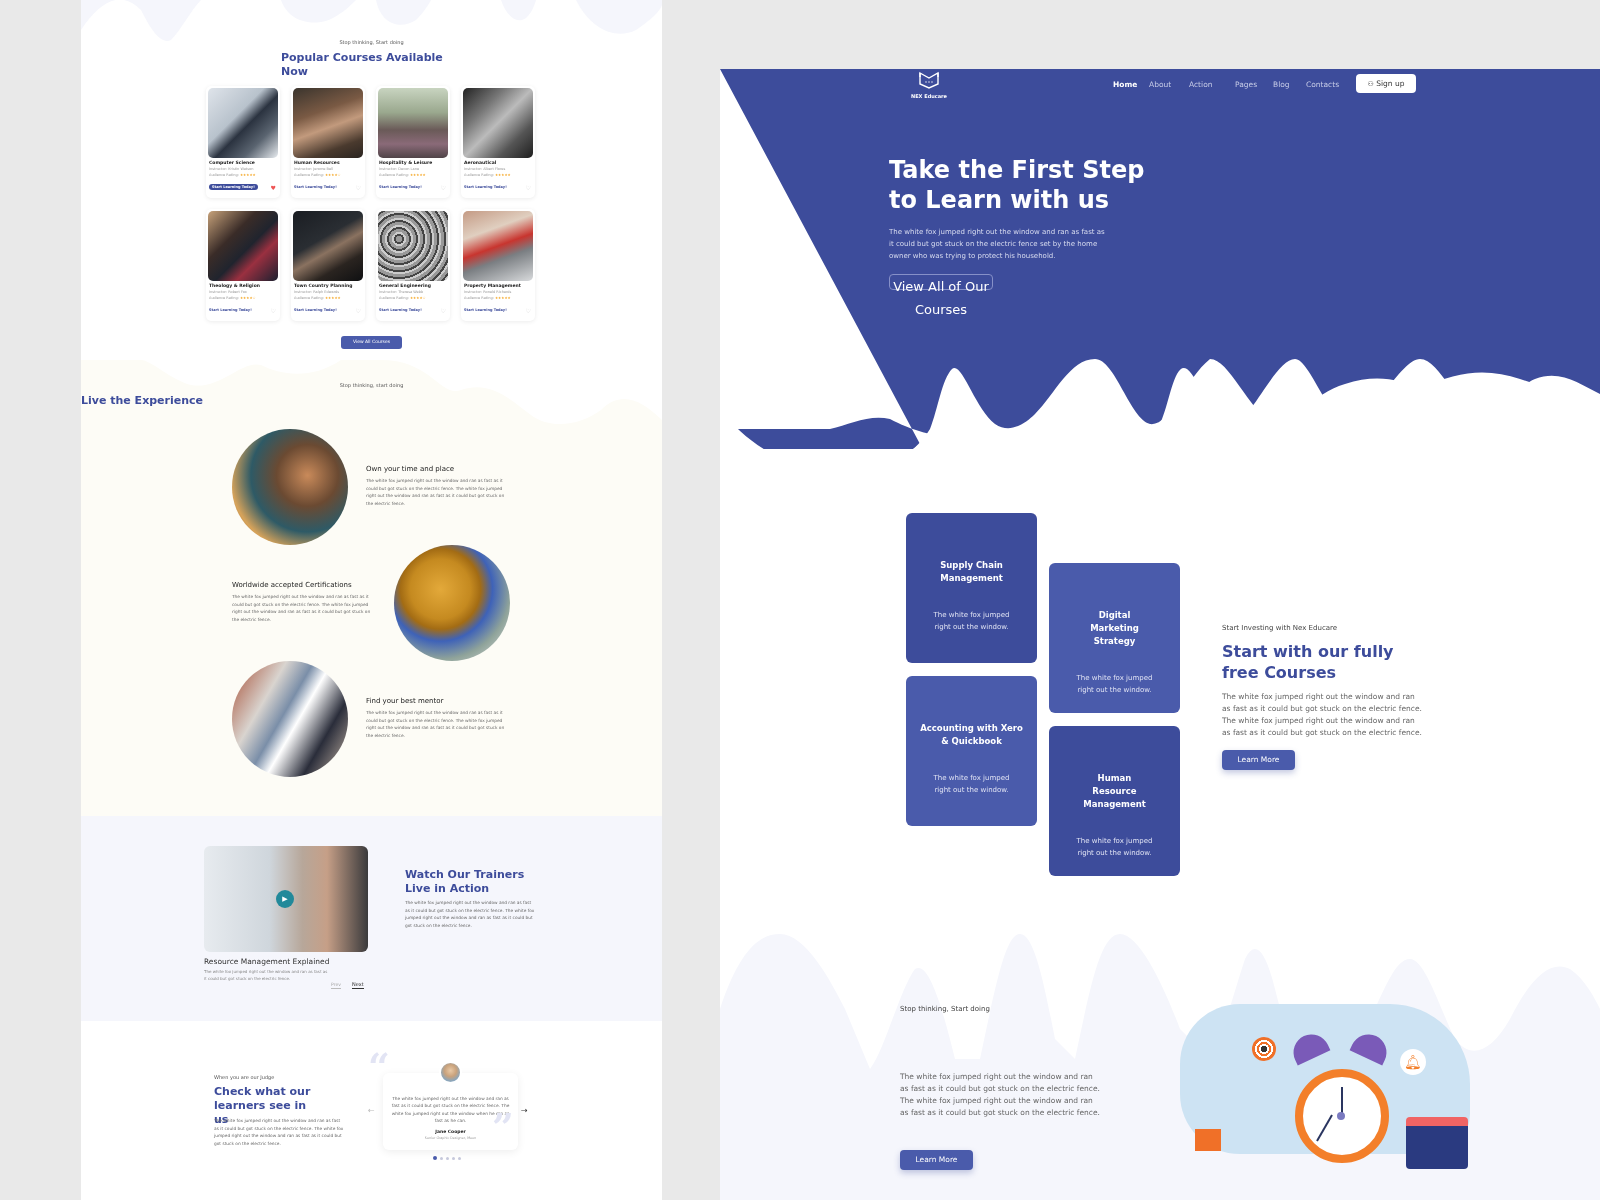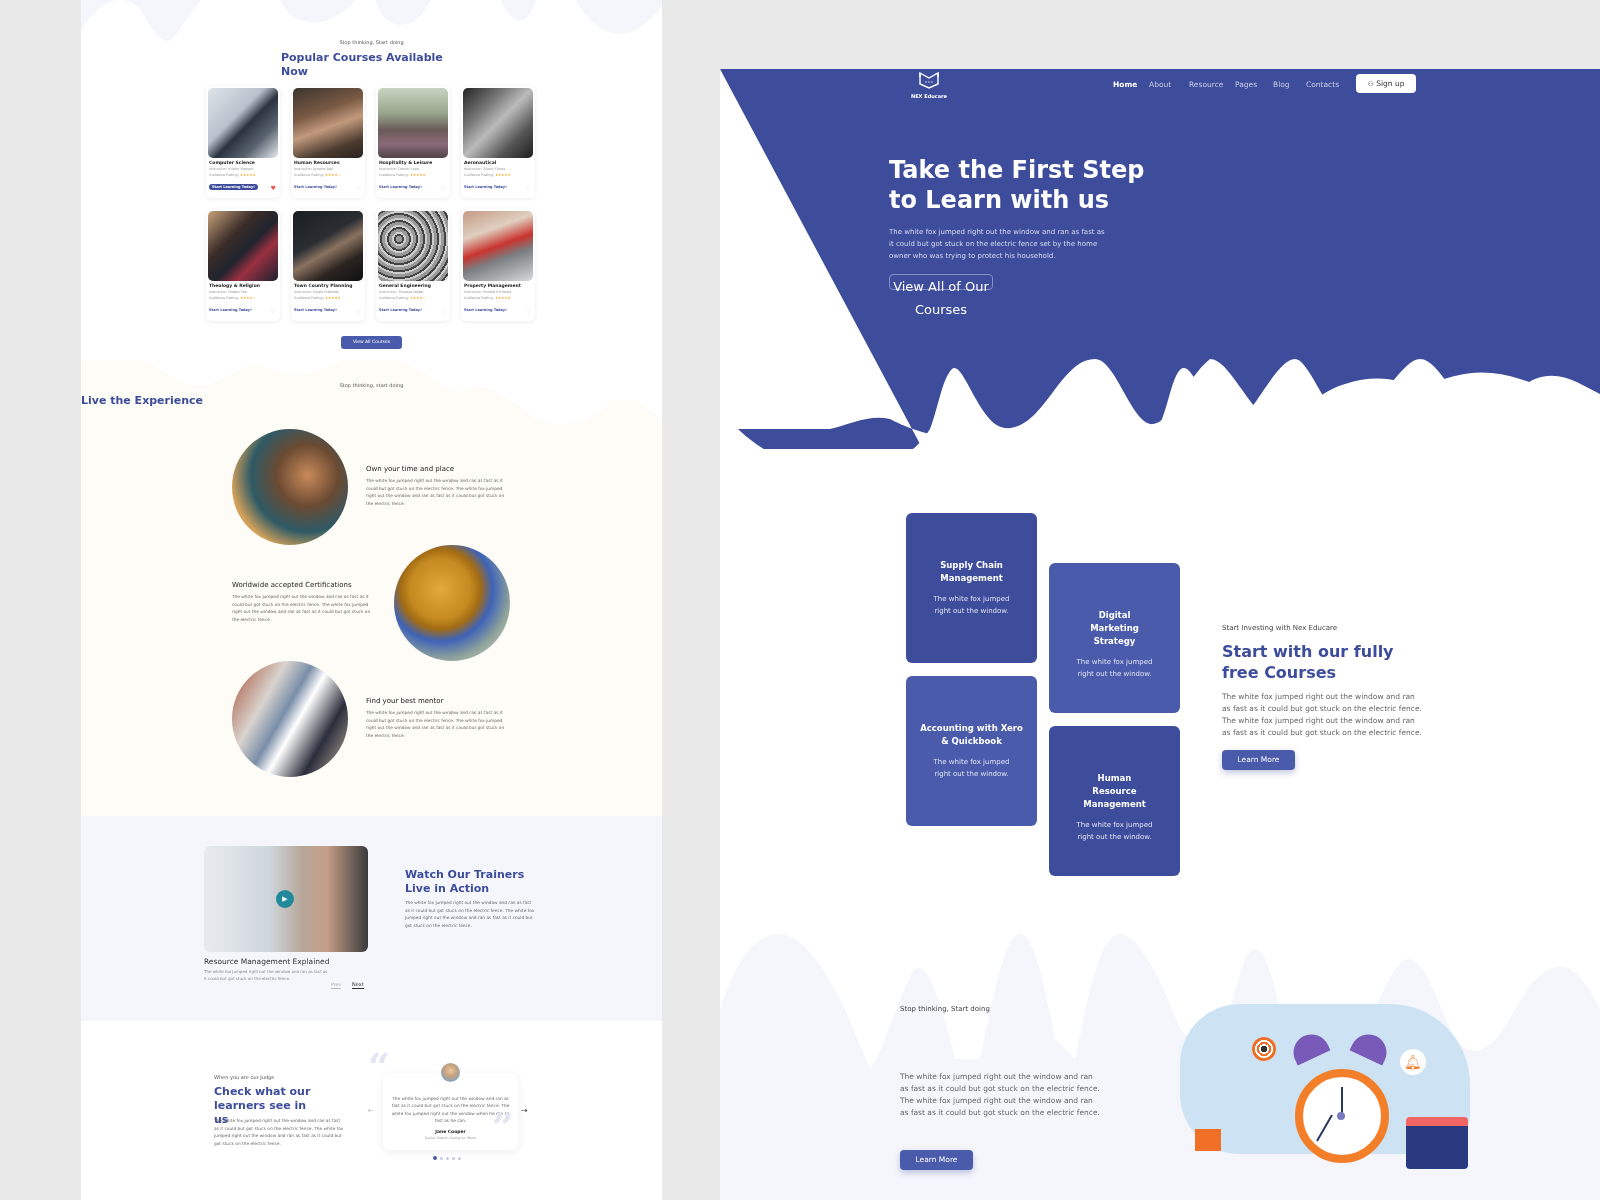--- a/index.html
+++ b/index.html
@@ -22,21 +22,21 @@
 .card .hrt.on{color:#e55}
 .btn-small{background:#4a5bab;color:#fff;font-size:4.5px;border-radius:3px;text-align:center;line-height:12px}
 .circ{position:absolute;border-radius:50%;overflow:hidden}
 .feat-t{position:absolute;font-size:7px;color:#222}
 .feat-p{position:absolute;font-size:4.3px;color:#666;line-height:7.5px;width:145px}
 
 #right{position:absolute;left:720px;top:69px;width:880px;height:1131px;background:#fff;overflow:hidden}
 .nav a{position:absolute;top:11px;font-size:7.5px;color:#c8cde8;text-decoration:none}
 .sq{position:absolute;width:131px;border-radius:6px;color:#fff;text-align:center}
 .sq .t{font-size:8.5px;font-weight:bold;line-height:13px;margin-top:0}
-.sq .d{font-size:7px;line-height:12px;color:#dfe2f3;margin-top:8px}
+.sq .d{font-size:7px;line-height:12px;color:#dfe2f3;margin-top:24px}
 .btn-lm{position:absolute;background:#4a5bab;color:#fff;font-size:7.5px;text-align:center;border-radius:4px;box-shadow:0 3px 6px rgba(61,76,155,.3)}
 .p-grey{font-size:7.5px;color:#666;line-height:12px}
 </style>
 </head>
 <body>
 
 <div id="left">
 
   <svg class="abs" style="left:0;top:0" width="581" height="50">
     <path d="M0,0 L0,30 C20,0 40,-10 60,10 C70,30 80,45 90,40 C100,30 110,10 120,0 Z" fill="#f5f6fc"></path>
@@ -184,21 +184,21 @@
     <path d="M2,2 L2,6 M20,2 L20,6" stroke="#fff" stroke-width="1.4"></path>
     <circle cx="8" cy="11" r=".7" fill="#fff"></circle>
       <circle cx="11" cy="11" r=".7" fill="#fff"></circle>
       <circle cx="14" cy="11" r=".7" fill="#fff"></circle>
   </svg>
   <div class="abs" style="left:190px;top:24px;width:38px;text-align:center;font-size:5px;color:#fff;font-weight:bold">NEX Educare</div>
 
   <div class="nav">
     <a style="left:393px;color:#fff;font-weight:bold">Home</a>
     <a style="left:429px">About</a>
-    <a style="left:469px">Resource</a>
+    <a style="left:469px">Action</a>
     <a style="left:515px">Pages</a>
     <a style="left:553px">Blog</a>
     <a style="left:586px">Contacts</a>
   </div>
   <div class="abs" style="left:636px;top:5px;width:60px;height:19px;background:#fff;border-radius:4px;font-size:7.5px;color:#333;line-height:19px;text-align:center">
     <span style="font-size:7px">⚇</span> <span>Sign up</span>
   </div>
 
   <div class="abs" style="left:169px;top:86px;font-size:24px;font-weight:bold;color:#fff;line-height:30px;white-space:nowrap">
     <div>Take the First Step</div>

